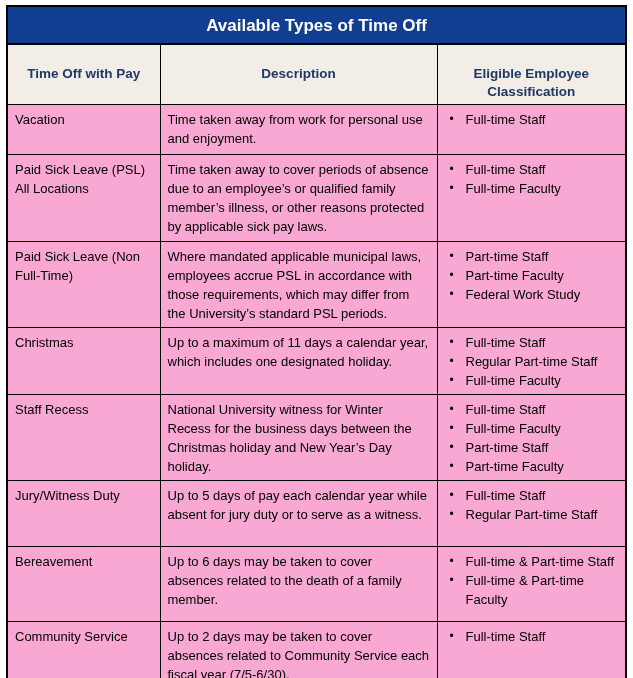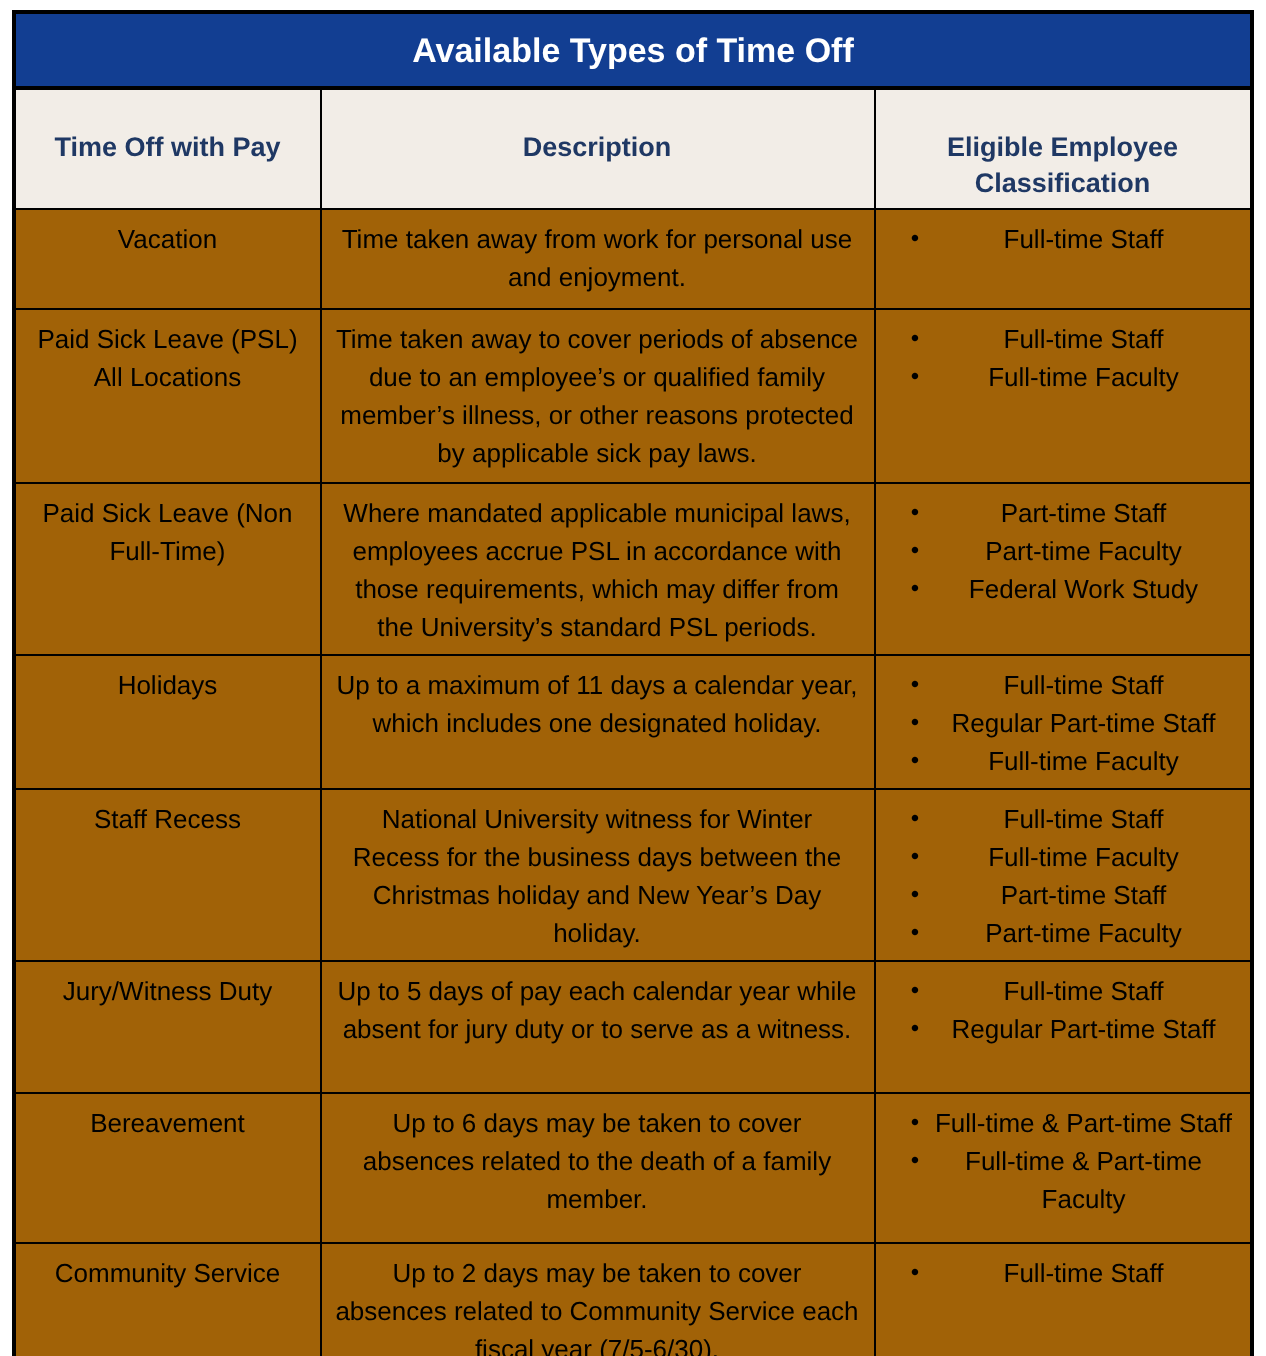--- a/index.html
+++ b/index.html
@@ -57,22 +57,21 @@
     font-weight: bold;
     font-size: 13.5px;
     line-height: 18px;
     text-align: center;
     padding: 20px 4px 3px;
   }
   tbody td {
     font-size: 13px;
     line-height: 19px;
     padding: 5px 7px 4px 7px;
-    background: #a16207;
-    text-align: center;
+    background: #f9a8d4;
   }
   tbody tr:nth-child(1) { height: 50px; }
   tbody tr:nth-child(2) { height: 87px; }
   tbody tr:nth-child(3) { height: 83px; }
   tbody tr:nth-child(4) { height: 67px; }
   tbody tr:nth-child(5) { height: 85px; }
   tbody tr:nth-child(6) { height: 66px; }
   tbody tr:nth-child(7) { height: 75px; }
   tbody tr:nth-child(8) { height: 68px; padding-left: 26px; }
   ul.classifications {
@@ -157,21 +156,21 @@
                 <span class="cls-text">Part-time Faculty</span>
               </li>
               <li>
                 <span class="bullet">•</span>
                 <span class="cls-text">Federal Work Study</span>
               </li>
             </ul>
           </td>
         </tr>
         <tr>
-          <td>Holidays</td>
+          <td>Christmas</td>
           <td>Up to a maximum of 11 days a calendar year, which includes one designated holiday.</td>
           <td>
             <ul class="classifications">
               <li>
                 <span class="bullet">•</span>
                 <span class="cls-text">Full-time Staff</span>
               </li>
               <li>
                 <span class="bullet">•</span>
                 <span class="cls-text">Regular Part-time Staff</span>

